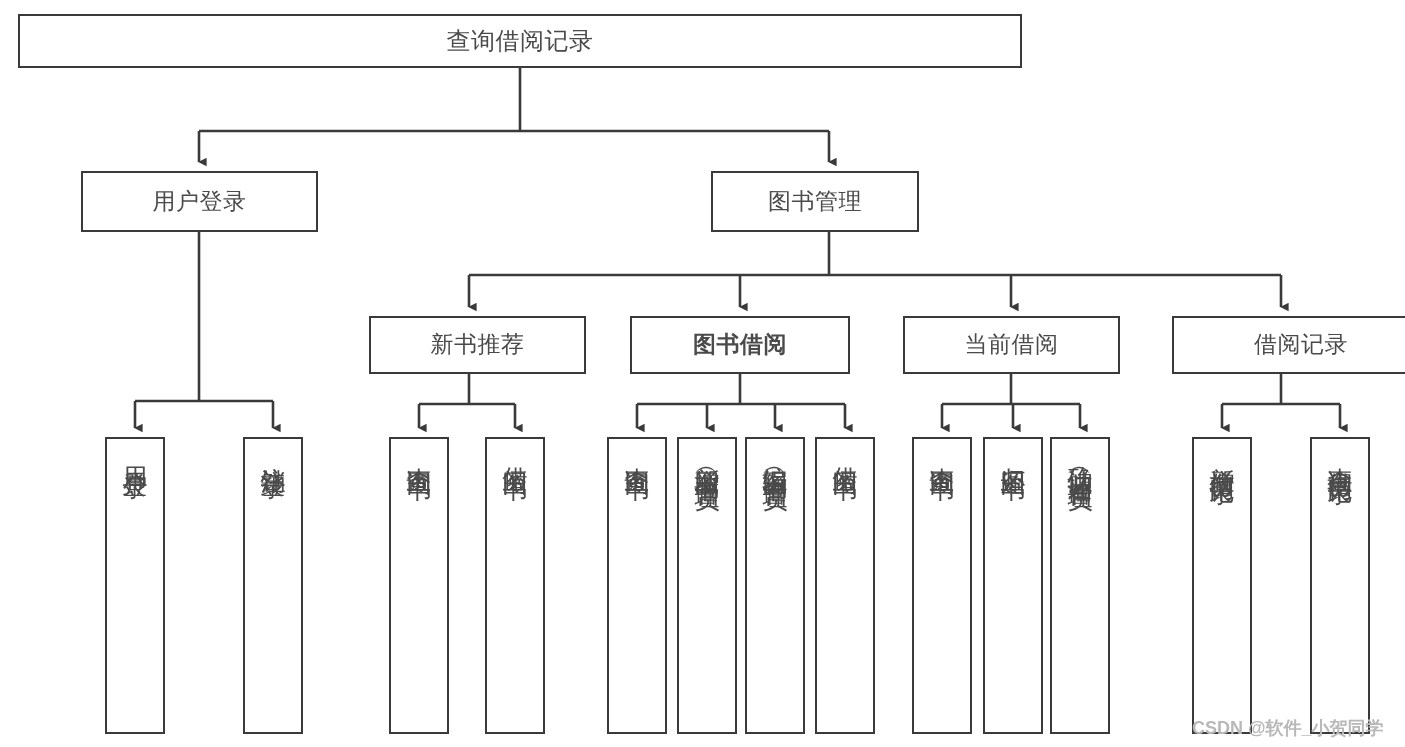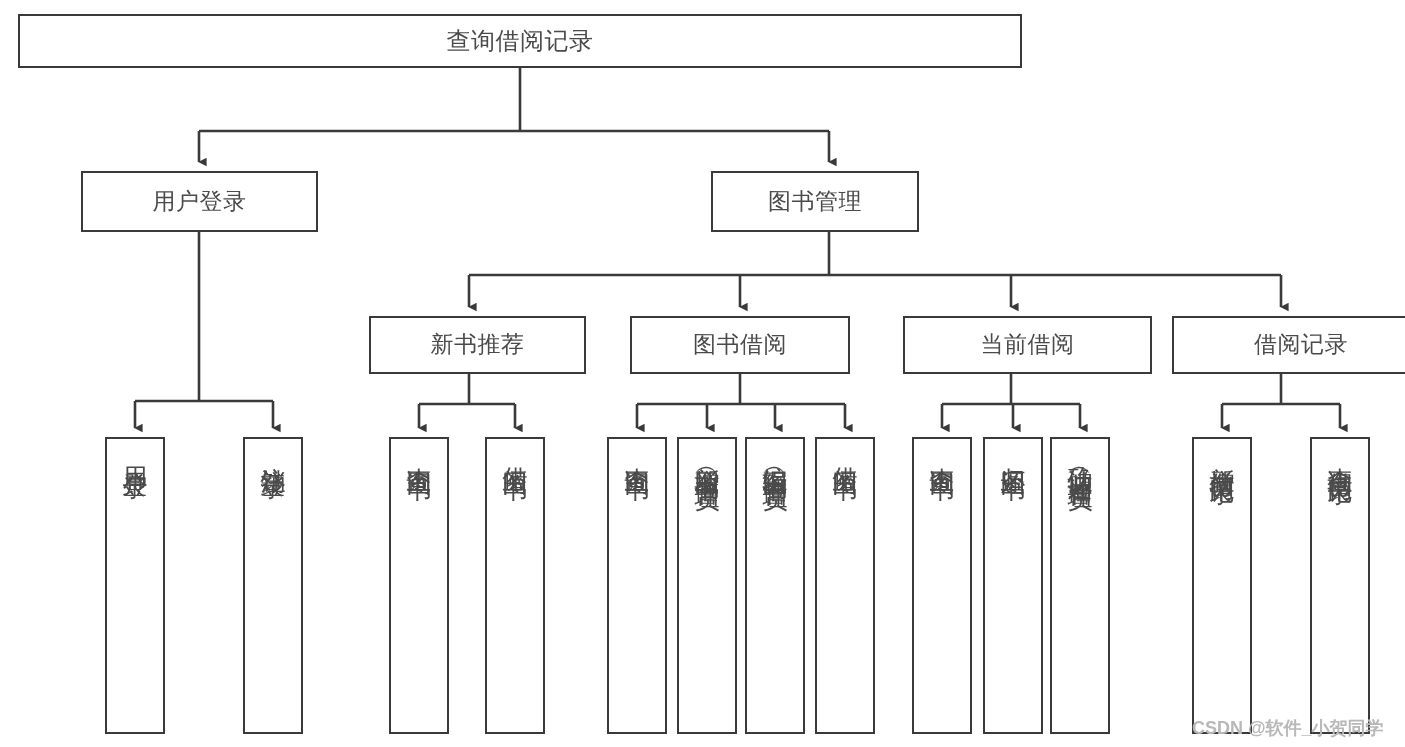--- a/index.html
+++ b/index.html
@@ -121,24 +121,24 @@
       </div>
       <div class="node horizontal" style="left: 81px; top: 171px; width: 237px; height: 61px;">
         <span class="node-label">用户登录</span>
       </div>
       <div class="node horizontal" style="left: 711px; top: 171px; width: 208px; height: 61px;">
         <span class="node-label">图书管理</span>
       </div>
       <div class="node horizontal" style="left: 361px; top: 316px; width: 217px; height: 58px; margin-left: 8px;">
         <span class="node-label">新书推荐</span>
       </div>
-      <div class="node horizontal" style="left: 630px; top: 316px; width: 220px; height: 58px;">
+      <div class="node horizontal" style="left: 630px; top: 316px; width: 220px; height: 58px; font-weight: bold;">
         <span class="node-label">图书借阅</span>
       </div>
-      <div class="node horizontal" style="left: 903px; top: 316px; width: 249px; height: 58px;">
+      <div class="node horizontal" style="left: 903px; top: 316px; width: 217px; height: 58px;">
         <span class="node-label">当前借阅</span>
       </div>
       <div class="node horizontal" style="left: 1172px; top: 316px; width: 258px; height: 58px;">
         <span class="node-label">借阅记录</span>
       </div>
       <div class="node vertical" style="left: 105px; top: 437px; width: 60px; height: 297px;">
         <span class="node-label">用户登录</span>
       </div>
       <div class="node vertical" style="left: 243px; top: 437px; width: 60px; height: 297px;">
         <span class="node-label">注销登录</span>

